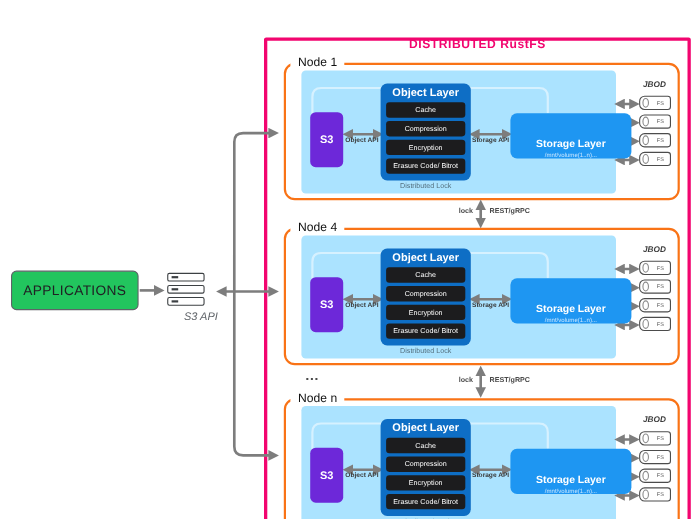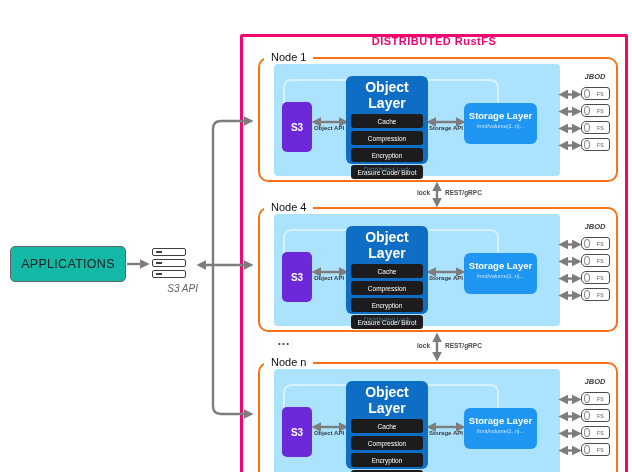--- a/index.html
+++ b/index.html
@@ -7,21 +7,21 @@
   #stage{position:relative;width:632px;height:472px;background:#fff;overflow:hidden;margin-top:32px;}
 
   
   .pinkbox{position:absolute;left:240px;top:2px;width:388px;height:466px;
     border:3px solid #F2056F;border-radius:2px;}
   .pink-title{position:absolute;left:240px;top:3px;width:388px;text-align:center;
     font-size:11px;font-weight:bold;letter-spacing:.5px;color:#F2056F;}
 
   
   .apps-box{position:absolute;left:10px;top:214px;width:116px;height:36px;
-    border:1.5px solid #5f6368;border-radius:5px;background:#14b8a6;
+    border:1.5px solid #5f6368;border-radius:5px;background:#22c55e;
     display:flex;align-items:center;justify-content:center;
     font-size:12.5px;letter-spacing:.3px;color:#202124;}
   .server-icon{position:absolute;left:152px;top:216px;width:34px;}
   .server-icon .bar{position:relative;height:8px;border:1.6px solid #3c4043;
     border-radius:2px;margin-bottom:3px;background:#fff;}
   .server-icon .bar::before{content:"";position:absolute;left:3px;top:2px;
     width:6px;height:1.6px;background:#3c4043;}
   .s3api-label{position:absolute;left:140px;top:251px;width:58px;text-align:right;
     font-size:10px;font-style:italic;color:#5f6368;}
 
@@ -32,25 +32,25 @@
   .tab{position:absolute;left:4px;top:-9px;background:#fff;padding:0 7px;
     font-size:11px;font-weight:500;color:#111;line-height:15px;}
   .panel{position:absolute;left:14px;top:5px;width:286px;height:112px;
     background:#ABE3FF;border-radius:4px;}
   .wires{position:absolute;left:0;top:0;z-index:0;}
   .s3box{position:absolute;left:8px;top:38px;width:30px;height:50px;z-index:1;
     background:#6d28d9;border-radius:5px;display:flex;align-items:center;justify-content:center;
     color:#fff;font-size:10px;font-weight:bold;}
   .ol{position:absolute;left:72px;top:12px;width:82px;height:88px;z-index:1;
     background:#0E6EC5;border-radius:6px;padding-top:3px;}
-  .ol-title{text-align:center;color:#fff;font-size:14px;font-weight:bold;margin-bottom:3px;}
+  .ol-title{text-align:center;color:#fff;font-size:10px;font-weight:bold;margin-bottom:3px;}
   .ol-item{height:14px;margin:0 5px 3px 5px;background:#1C1C1E;border-radius:3px;
     color:#fff;font-size:6.5px;display:flex;align-items:center;justify-content:center;}
-  .sl{position:absolute;left:190px;top:39px;width:73px;height:41px;z-index:1;
-    background:#1E96F2;border-radius:6px;text-align:center;padding-top:8px;}
+  .sl{position:absolute;left:190px;top:39px;width:110px;height:41px;z-index:1;
+    background:#1E96F2;border-radius:6px;text-align:center;padding-top:24px;}
   .sl-title{color:#fff;font-size:9.5px;font-weight:bold;line-height:10px;}
   .sl-path{color:#CBE7FF;font-size:5.5px;margin-top:2px;}
   .api-label{position:absolute;z-index:1;top:61px;text-align:center;
     font-size:6px;font-weight:bold;color:#3a3a3a;}
   .api-obj{left:36px;width:38px;}
   .api-sto{left:150px;width:44px;}
   .dlock{position:absolute;left:72px;top:102px;width:82px;z-index:1;text-align:center;
     font-size:6.5px;color:#54707f;}
   .jbod-col{position:absolute;left:318px;top:13px;width:34px;
     display:flex;flex-direction:column;align-items:center;}

